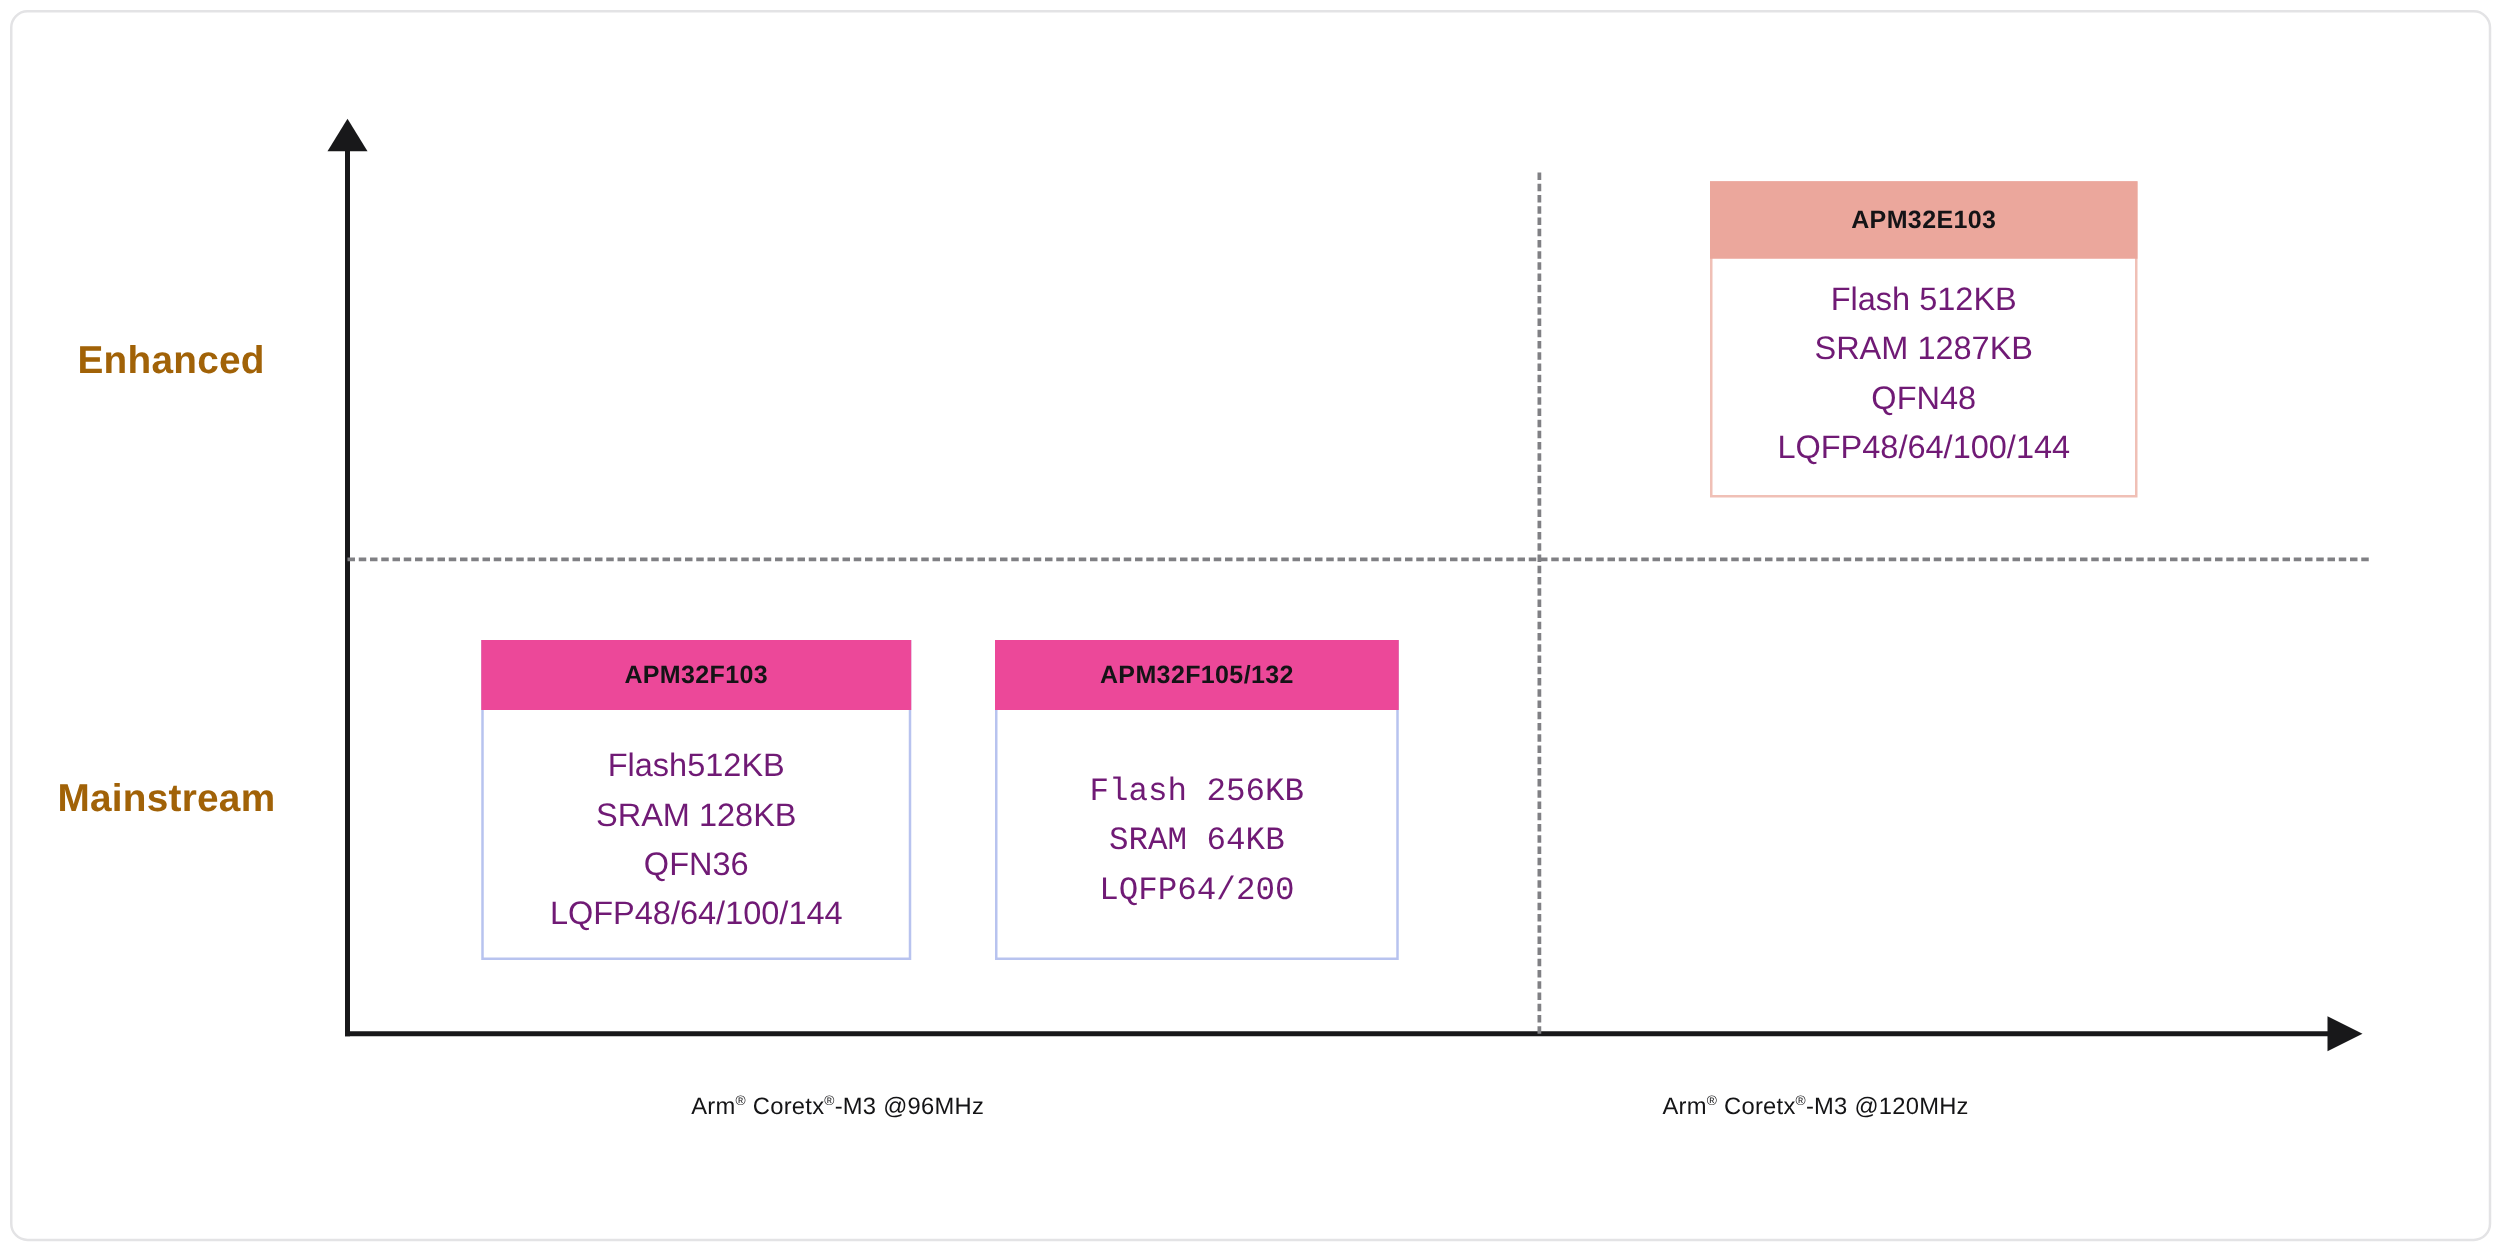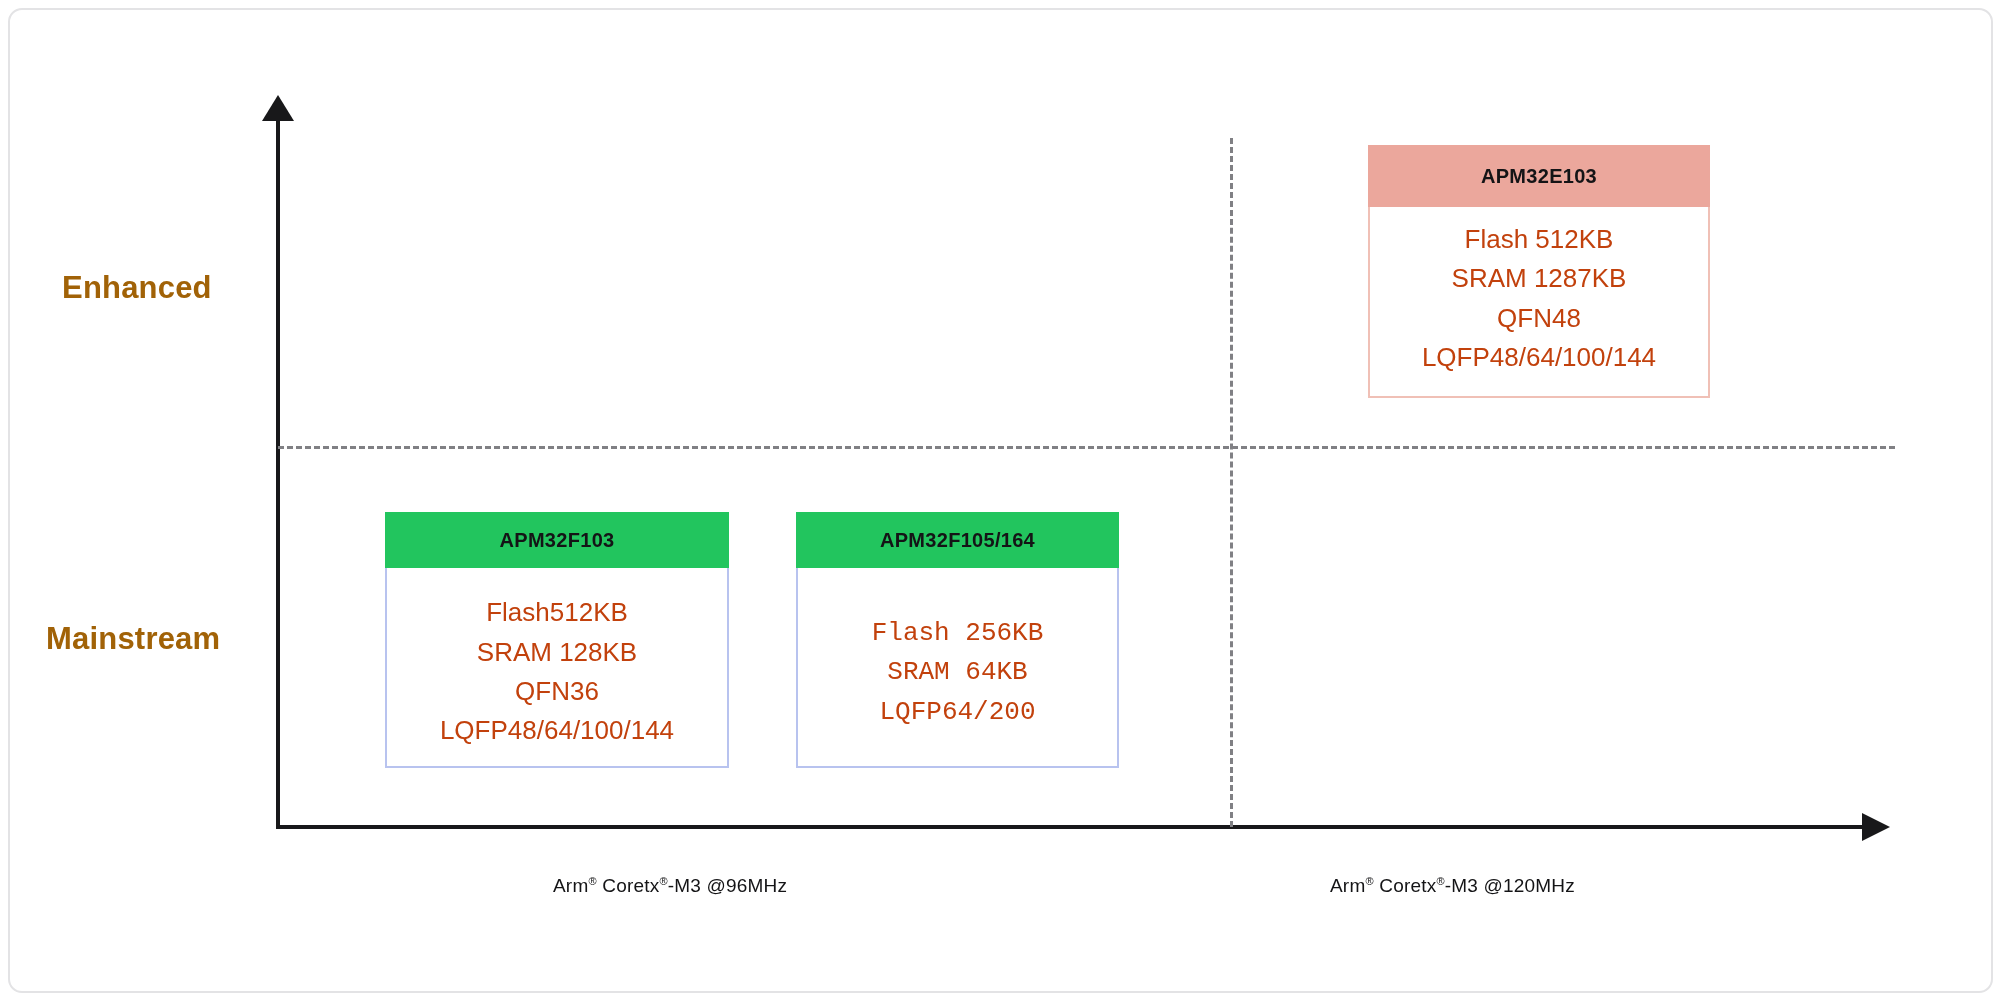--- a/index.html
+++ b/index.html
@@ -140,21 +140,21 @@
     flex: 1 1 auto;
     display: flex;
     flex-direction: column;
     align-items: center;
     justify-content: center;
     gap: 6px;
     padding: 4px 8px 10px 8px;
   }
   .card-spec {
     font-size: 26px;
-    color: #c2410c;
+    color: #701a75;
     line-height: 1.28;
     white-space: nowrap;
     text-align: center;
   }
 
   
   .card.enhanced {
     left: 1368px;
     top: 145px;
     width: 342px;
@@ -168,21 +168,21 @@
   }
 
   
   .card.mainstream {
     top: 512px;
     height: 256px;
     border: 2px solid #B8C3EF;
   }
   .card.mainstream .card-header {
     height: 56px;
-    background: #22c55e;
+    background: #ec4899;
     margin: -2px -2px 16px -2px;
   }
   .card.mainstream.one  { left: 385px; width: 344px; }
   .card.mainstream.two  { left: 796px; width: 323px; }
 
   .card.mainstream.two .card-body { justify-content: center; padding-top: 6px; font-family: Liberation Mono, monospace; }
 </style>
 </head>
 <body>
 
@@ -222,21 +222,21 @@
     <div class="card-header">APM32F103</div>
     <div class="card-body">
       <div class="card-spec">Flash512KB</div>
       <div class="card-spec">SRAM 128KB</div>
       <div class="card-spec">QFN36</div>
       <div class="card-spec">LQFP48/64/100/144</div>
     </div>
   </div>
 
   <div class="card mainstream two">
-    <div class="card-header">APM32F105/164</div>
+    <div class="card-header">APM32F105/132</div>
     <div class="card-body">
       <div class="card-spec">Flash 256KB</div>
       <div class="card-spec">SRAM 64KB</div>
       <div class="card-spec">LQFP64/200</div>
     </div>
   </div>
 
 </div>
 
 </body></html>

